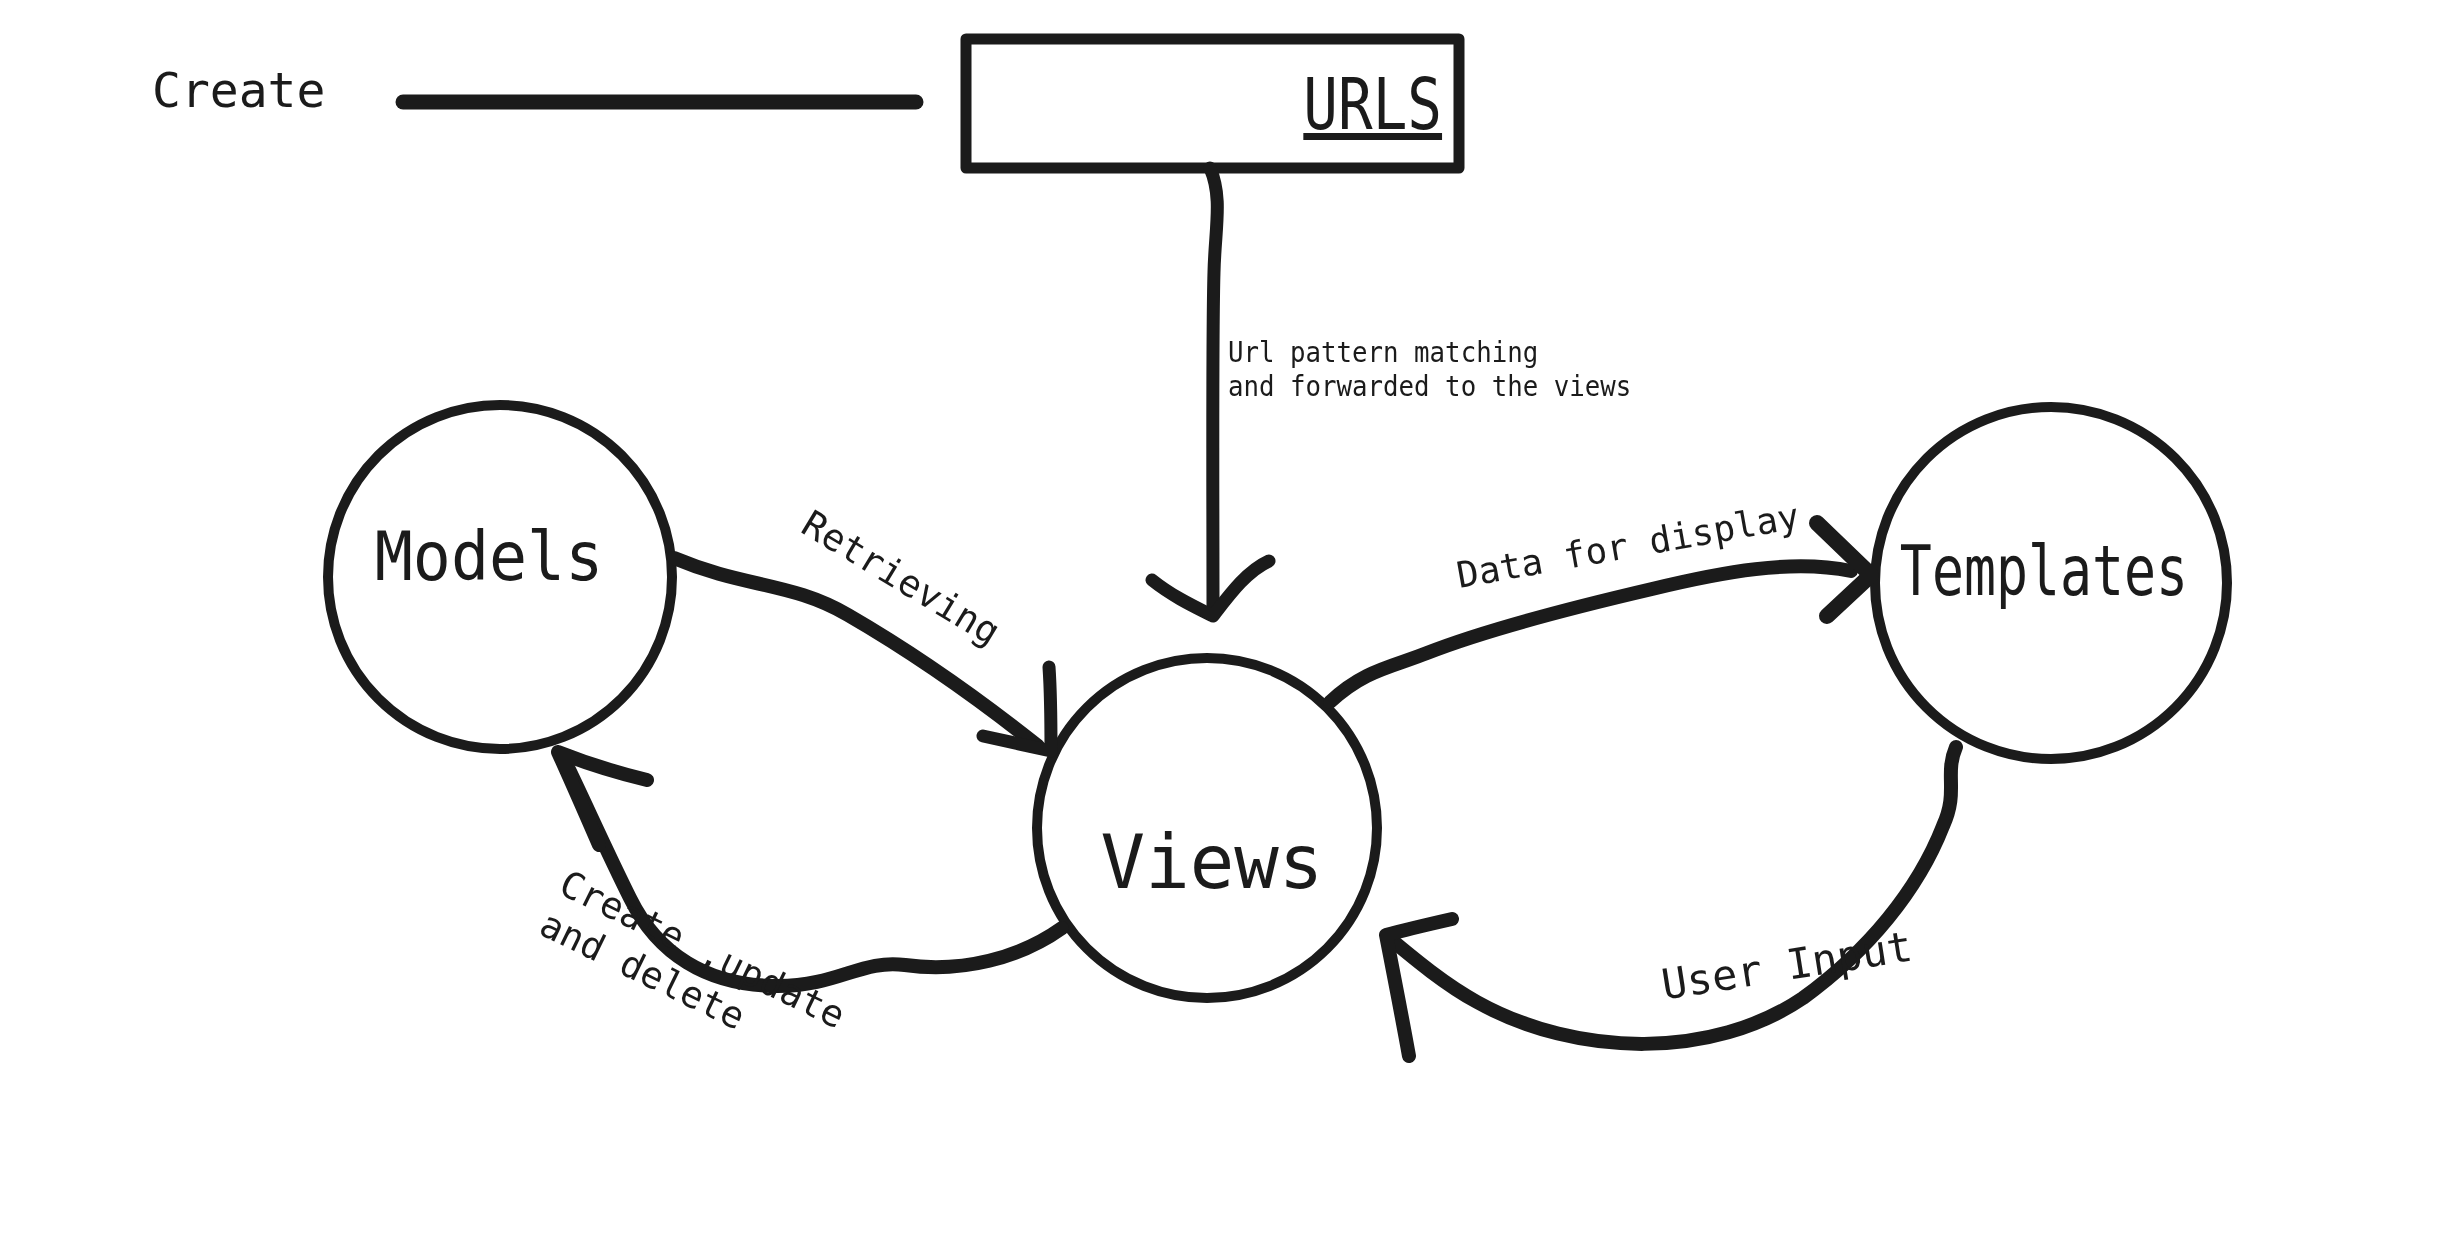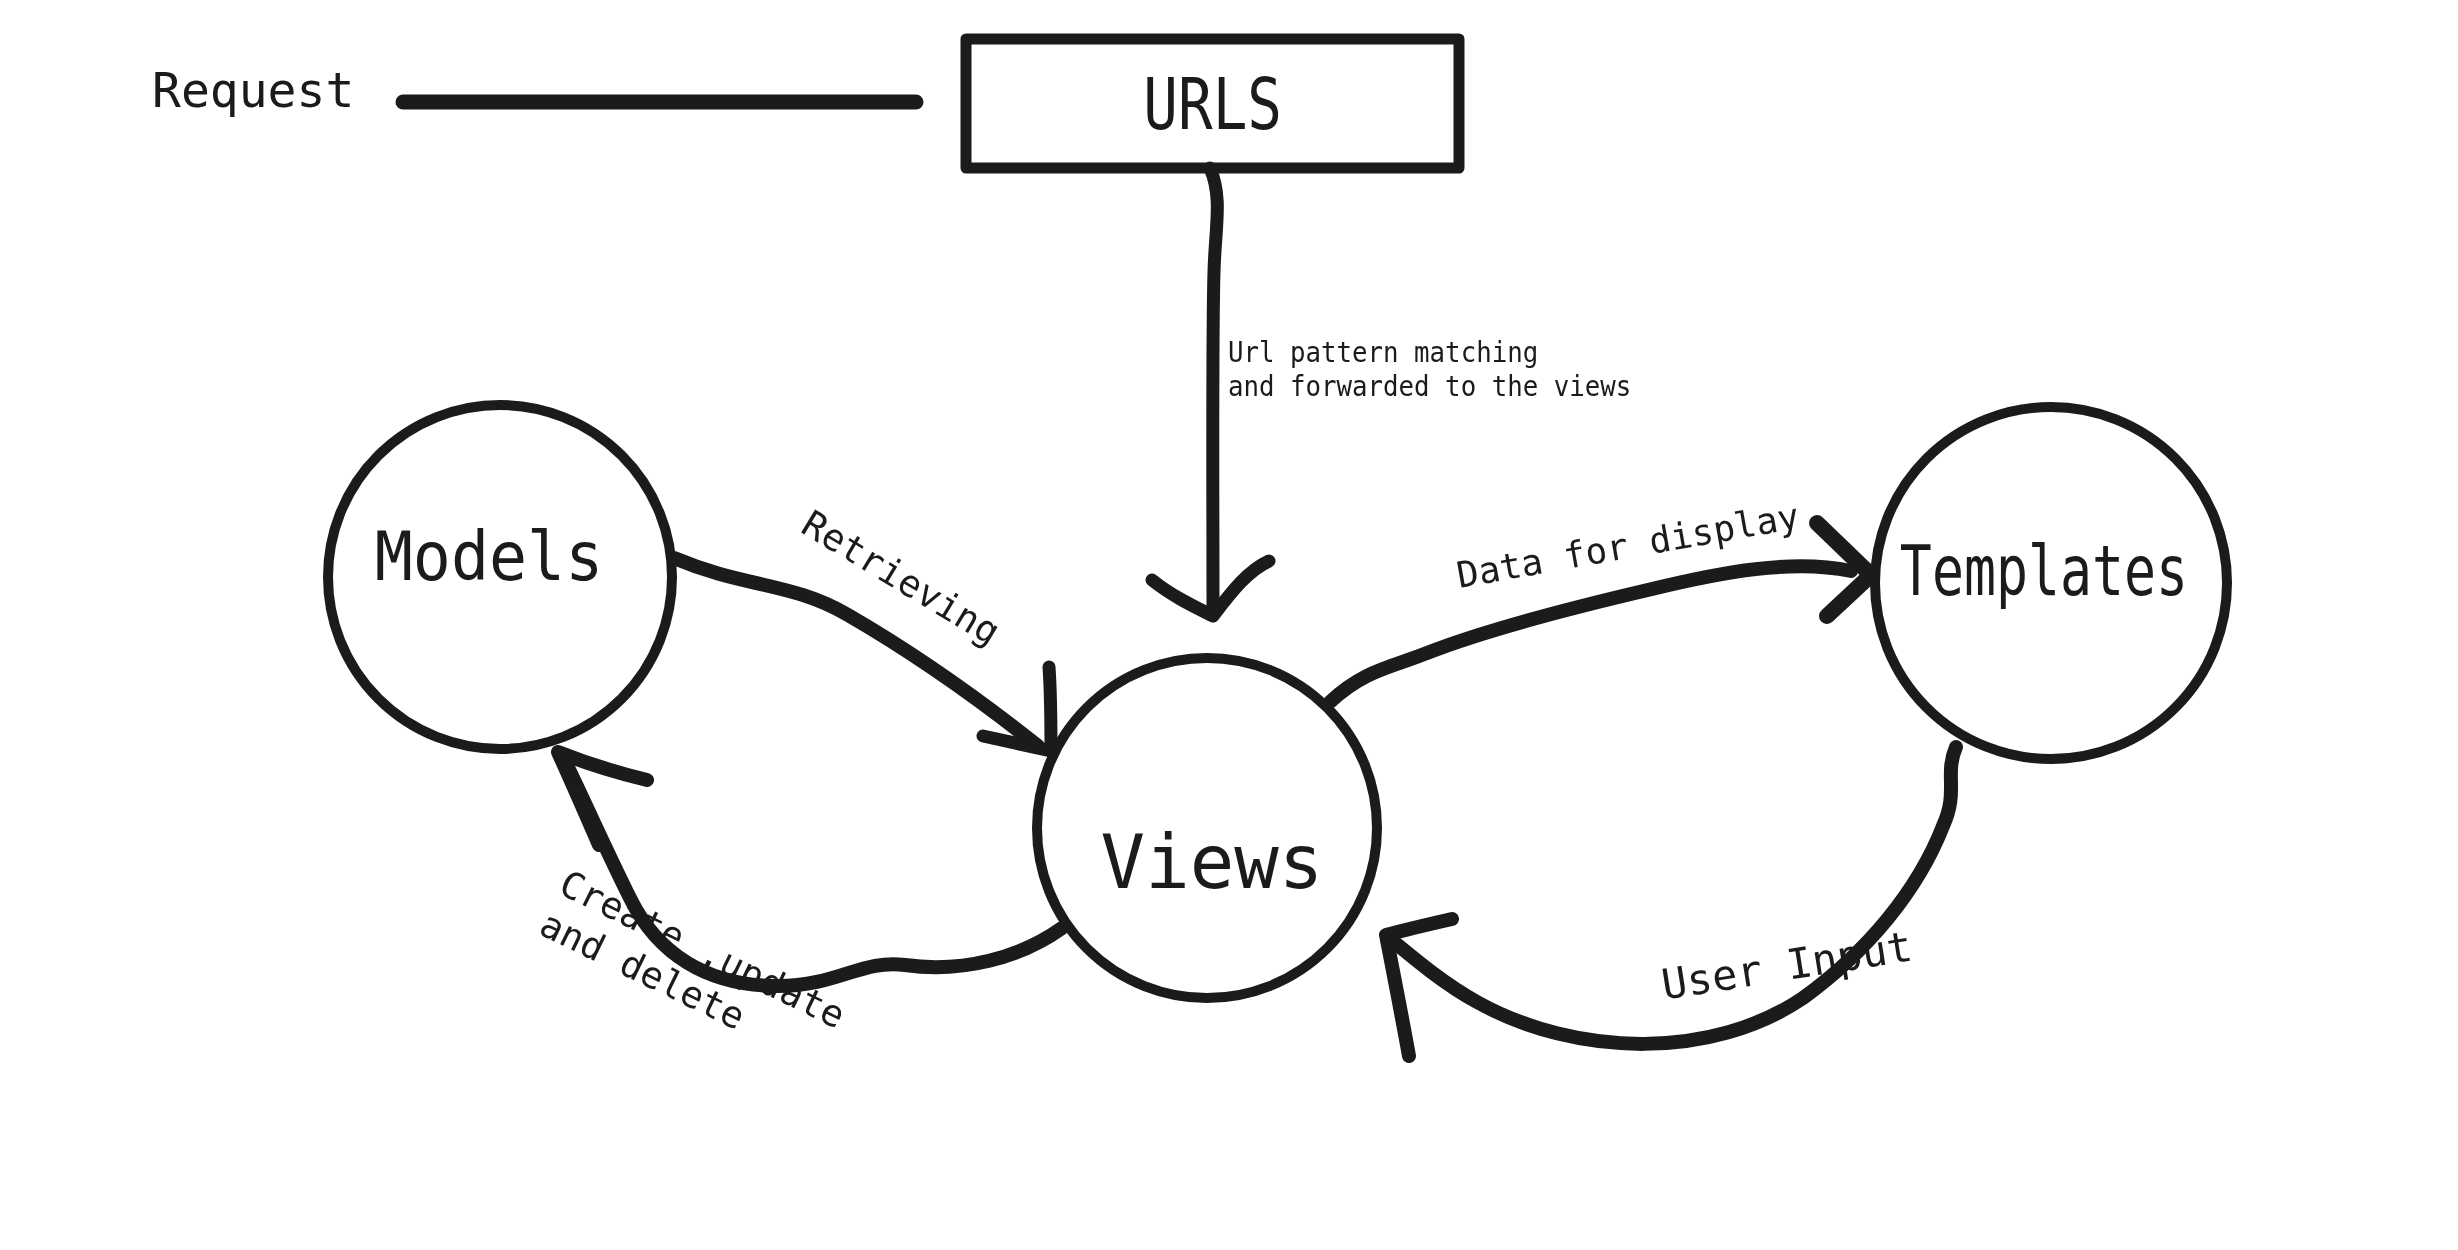--- a/index.html
+++ b/index.html
@@ -41,21 +41,22 @@
   .request-label {
     left: 152px; top: 66px;
     font-size: 48px;
   }
   .urls-label-box {
     position: absolute;
     left: 966px; top: 39px;
     width: 493px; height: 129px;
     display: flex;
     align-items: center;
-    justify-content: center;
+    justify-content: flex-end;
+    text-decoration: underline;
   }
   .urls-label {
     font-size: 72px;
     transform: scaleX(0.8);
     white-space: nowrap;
   }
   .urlpattern-label {
     left: 1228px; top: 336px;
     font-size: 28px;
     line-height: 34px;
@@ -125,21 +126,21 @@
       <path d="M 558 752 C 588 764 618 773 647 780 M 558 752 C 572 783 586 815 599 845" stroke-width="14"></path>
 
       <path d="M 1330 702 C 1364 670 1392 667 1427 653 C 1483 631 1562 610 1652 589 C 1722 572 1792 559 1851 571" stroke-width="14"></path>
       <path d="M 1817 523 L 1871 575 L 1827 616" stroke-width="16"></path>
 
       <path d="M 1956 747 C 1944 775 1959 791 1943 826 C 1918 890 1868 951 1803 998 C 1713 1059 1578 1058 1477 1002 C 1444 984 1412 957 1388 937" stroke-width="14"></path>
       <path d="M 1386 935 C 1408 929 1430 924 1452 919 M 1386 935 C 1394 976 1402 1017 1409 1056" stroke-width="14"></path>
     </g>
   </svg>
 
-  <div class="lbl request-label">Request</div>
+  <div class="lbl request-label">Create</div>
 
   <div class="urls-label-box">
     <span class="urls-label">URLS</span>
   </div>
 
   <div class="lbl urlpattern-label">
     <div>Url pattern matching</div>
     <div>and forwarded to the views</div>
   </div>
 

